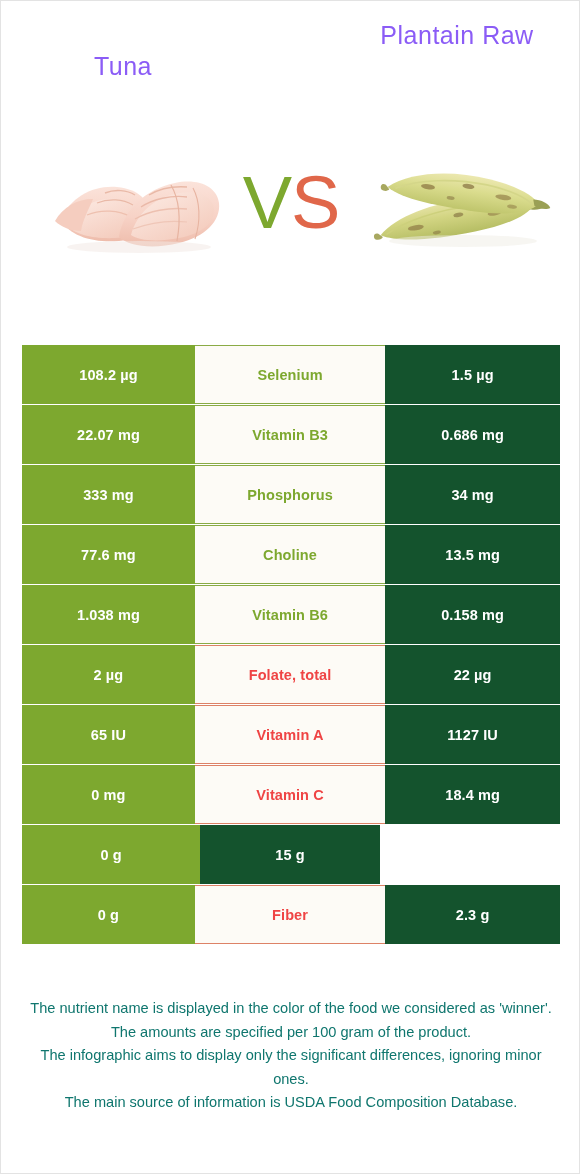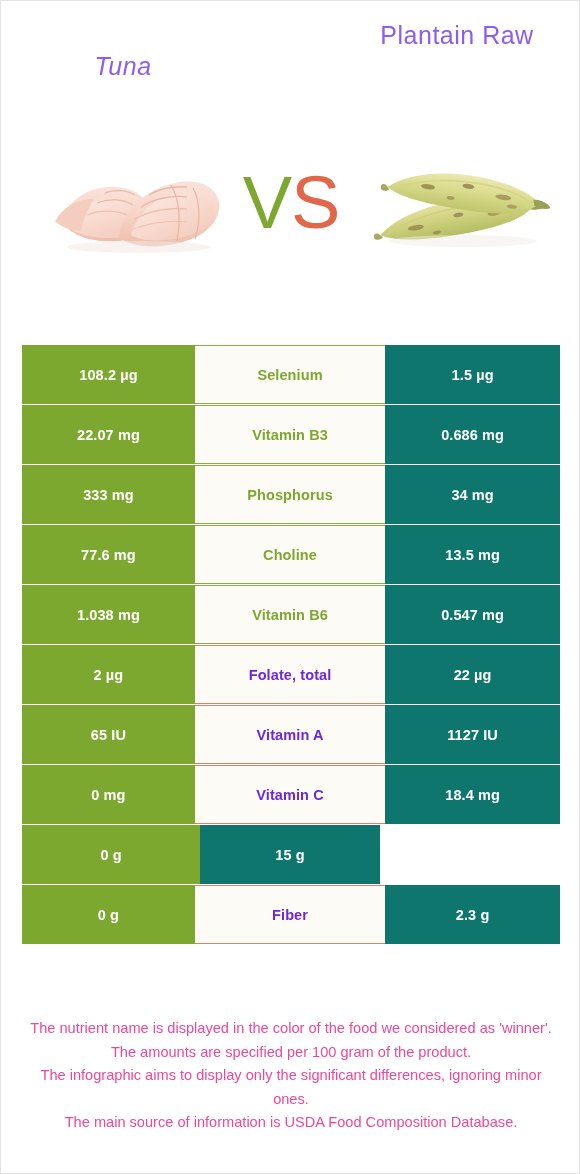--- a/index.html
+++ b/index.html
@@ -41,21 +41,20 @@
     line-height: 31px;
     letter-spacing: 0.5px;
     color: #8b5cf6;
     text-transform: capitalize;
     white-space: pre-line;
   }
   .title-left {
     left: 22px;
     width: 200px;
     top: 50px;
-    font-style: italic;
   }
   .title-right {
     left: 356px;
     width: 200px;
     top: 19px;
   }
 
   
   .hero {
     position: absolute;
@@ -114,55 +113,54 @@
     letter-spacing: 0.1px;
     box-sizing: border-box;
   }
   .cell-left {
     width: 178px;
     background: #7da82f;
     color: #ffffff;
   }
   .cell-right {
     width: 180px;
-    background: #0f766e;
+    background: #14532d;
     color: #ffffff;
   }
   .cell-mid {
     width: 196px;
     background: #fdfbf6;
     font-size: 14.5px;
     font-weight: 700;
     border-top: 1px solid transparent;
     border-bottom: 1px solid transparent;
   }
   .win-green .cell-mid {
     color: #7da82f;
     border-top-color: #8aab45;
     border-bottom-color: #8aab45;
   }
   .win-orange .cell-mid {
-    color: #6d28d9;
+    color: #ef4444;
     border-top-color: #dd8266;
     border-bottom-color: #dd8266;
   }
 
   
   .footer {
     position: absolute;
     left: 28px;
     top: 996px;
     width: 524px;
     text-align: center;
     font-size: 14.6px;
     line-height: 23.5px;
-    color: #ec4899;
+    color: #0f766e;
     font-weight: 400;
     white-space: pre-line;
-    margin-top: 20px;
   }
 </style>
 </head>
 <body>
 
 <div id="page">
 
   <div class="header">
     <div class="food-title title-left">Tuna</div>
     <div class="food-title title-right">Plantain raw</div>
@@ -272,21 +270,21 @@
 
     <div class="row win-green">
       <div class="cell cell-left">77.6 mg</div>
       <div class="cell cell-mid">Choline</div>
       <div class="cell cell-right">13.5 mg</div>
     </div>
 
     <div class="row win-green">
       <div class="cell cell-left">1.038 mg</div>
       <div class="cell cell-mid">Vitamin B6</div>
-      <div class="cell cell-right">0.547 mg</div>
+      <div class="cell cell-right">0.158 mg</div>
     </div>
 
     <div class="row win-orange">
       <div class="cell cell-left">2 µg</div>
       <div class="cell cell-mid">Folate, total</div>
       <div class="cell cell-right">22 µg</div>
     </div>
 
     <div class="row win-orange">
       <div class="cell cell-left">65 IU</div>

